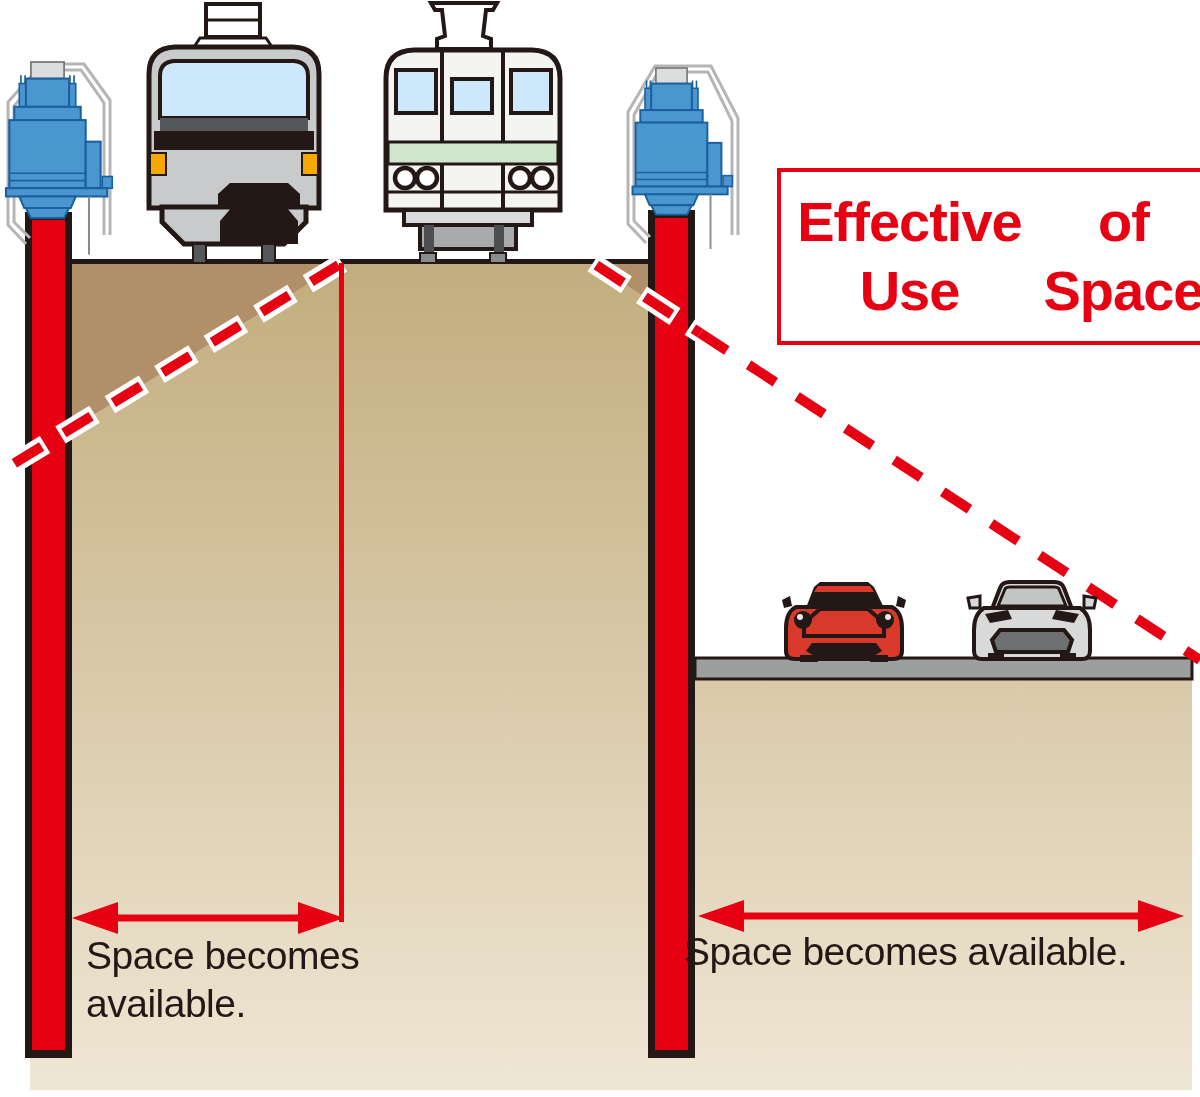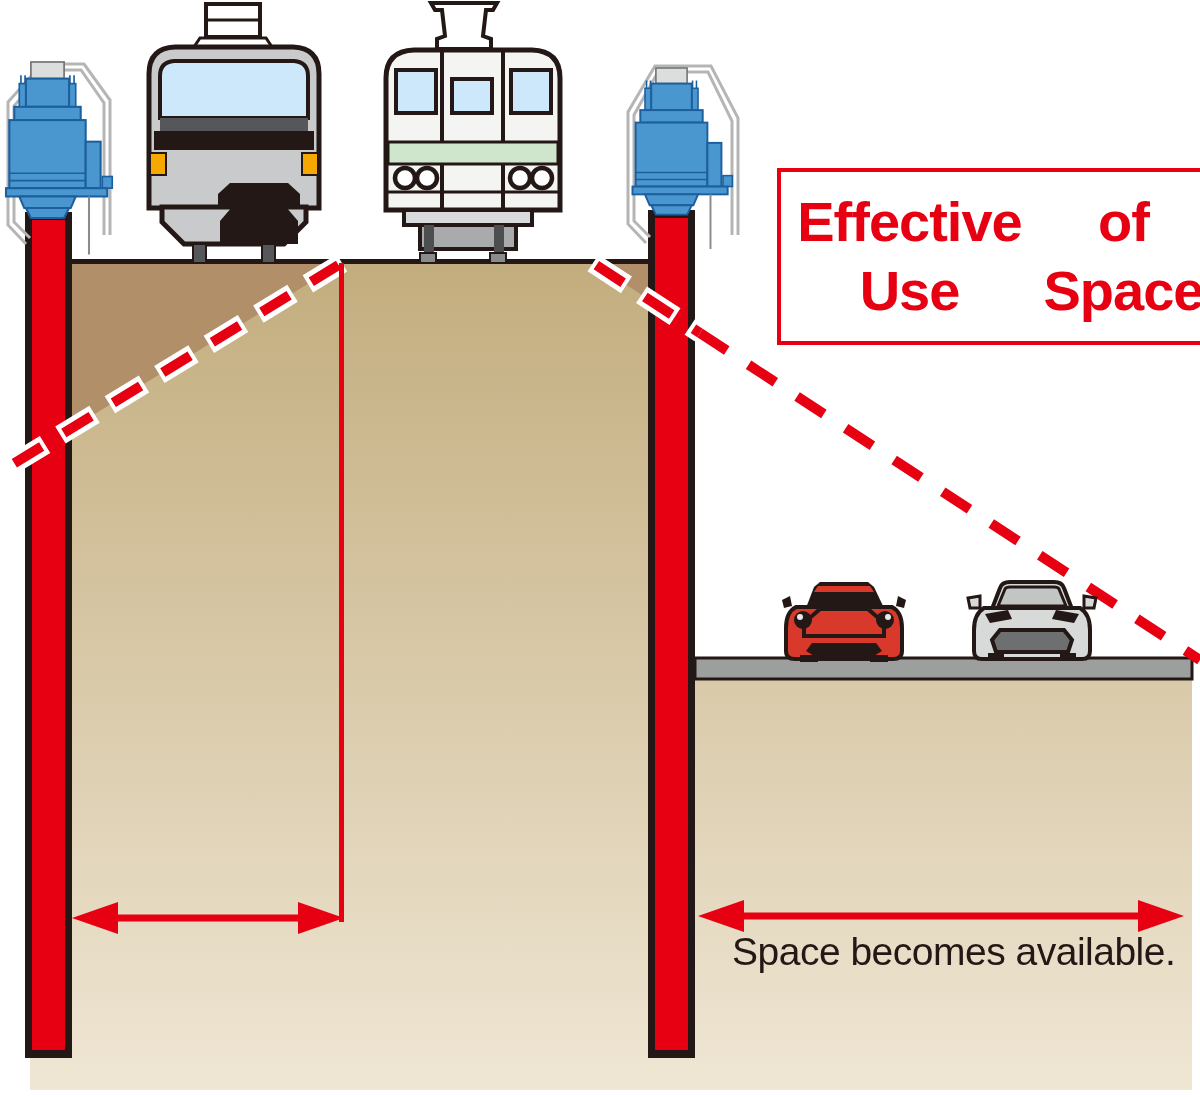--- a/index.html
+++ b/index.html
@@ -23,21 +23,21 @@
   html,body{margin:0;padding:0;background:#fff;}
   .scene{position:relative;width:1200px;height:1097px;background:#fff;overflow:hidden;
          font-family:"Liberation Sans",sans-serif;}
   .scene svg{position:absolute;left:0;top:0;}
   .title-box{position:absolute;left:762px;top:168px;width:436px;height:177px;box-sizing:border-box;
     border:4px solid var(--accent-red);background:#ffffff;color:var(--accent-red);
     display:flex;flex-direction:row;align-items:center;justify-content:flex-end;
     font-size:56px;font-weight:bold;line-height:1.22;text-align:center;letter-spacing:-1px;margin-left:15px;}
   .label{position:absolute;color:var(--ink);font-size:39px;line-height:1.24;letter-spacing:-0.5px;}
   .label-left{left:86px;top:932px;}
-  .label-right{left:732px;top:928px;white-space:nowrap;}
+  .label-right{left:684px;top:928px;white-space:nowrap;}
   
   .f-red{fill:var(--accent-red);}    .f-ink{fill:var(--ink);}
   .f-soildark{fill:var(--soil-dark);}
   .s-ink{stroke:var(--ink);}         .nofill{fill:none;}
   .f-blue{fill:var(--machine-blue);stroke:var(--machine-blue-dark);}
   .s-tunnel{stroke:var(--tunnel-gray);fill:none;stroke-width:3;}
   .f-slab{fill:var(--platform-gray);}
   .f-silver{fill:var(--train-silver);} .f-white{fill:var(--train-white);}
   .f-win{fill:var(--window-blue);}     .f-green{fill:var(--stripe-green);}
   .f-orange{fill:var(--orange);}
@@ -200,18 +200,22 @@
     <polygon class="f-carsil s-ink" stroke-width="3" points="968,598 980,596 980,608 970,608"></polygon>
     <polygon class="f-carsil s-ink" stroke-width="3" points="1096,598 1084,596 1084,608 1094,608"></polygon>
   </g>
 </svg>
 
 <div class="title-box">
   <span>Effective Use</span>
   <span>of Space</span>
 </div>
 
+<div class="label label-left">
+  <div>Space becomes</div>
+  <div>available.</div>
+</div>
 
 <div class="label label-right">
   <div>Space becomes available.</div>
 </div>
 
 </div>
 
 </body></html>

